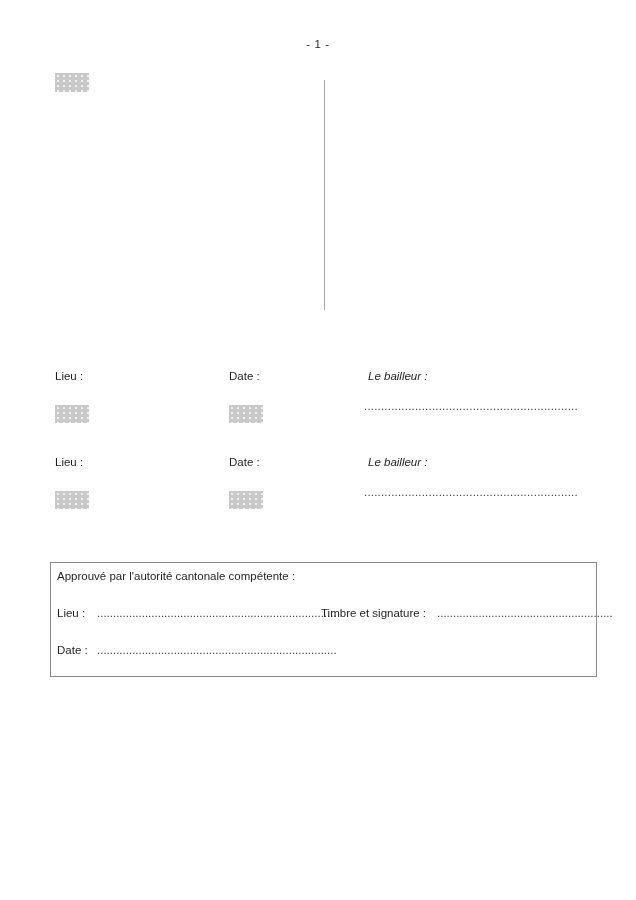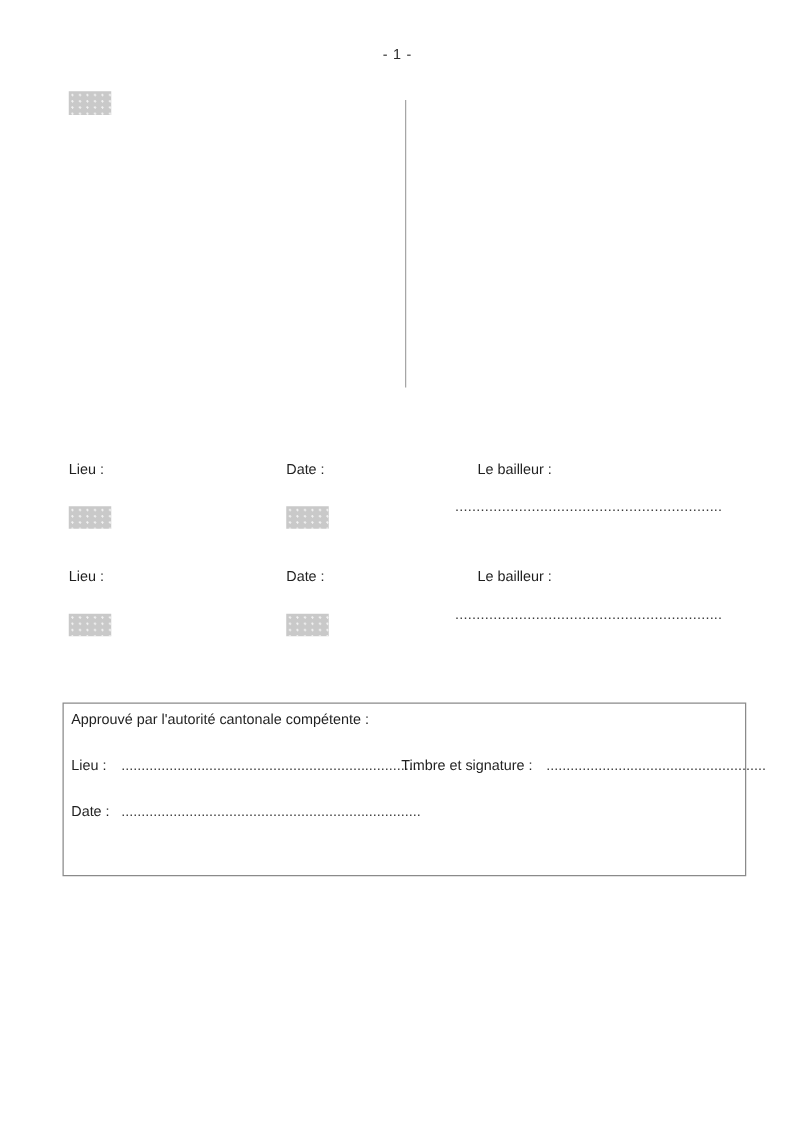--- a/index.html
+++ b/index.html
@@ -70,41 +70,41 @@
   .sig-row-2 { top: 456px; }
 
   .label {
     position: absolute;
     font-size: 11.5px;
     color: #1f1f1f;
     white-space: nowrap;
   }
   .label.col-lieu  { left: 55px; }
   .label.col-date  { left: 229px; }
-  .label.col-party { left: 382px; }
+  .label.col-party { left: 368px; font-style: italic; }
 
   
   .dotted-line {
     position: absolute;
     font-size: 11.5px;
     color: #3a3a3a;
     white-space: nowrap;
     overflow: hidden;
     letter-spacing: 0.2px;
   }
   .sigline-1 { left: 364px; top: 400px; width: 230px; }
   .sigline-2 { left: 364px; top: 486px; width: 230px; }
 
   
   .approval-box {
     position: absolute;
     left: 50px;
     top: 562px;
     width: 547px;
-    height: 139px;
+    height: 115px;
     border: 1px solid #8a8a8a;
     box-sizing: border-box;
     background: #ffffff;
   }
 
   .approval-title {
     position: absolute;
     left: 6px;
     top: 7px;
     font-size: 11.5px;

